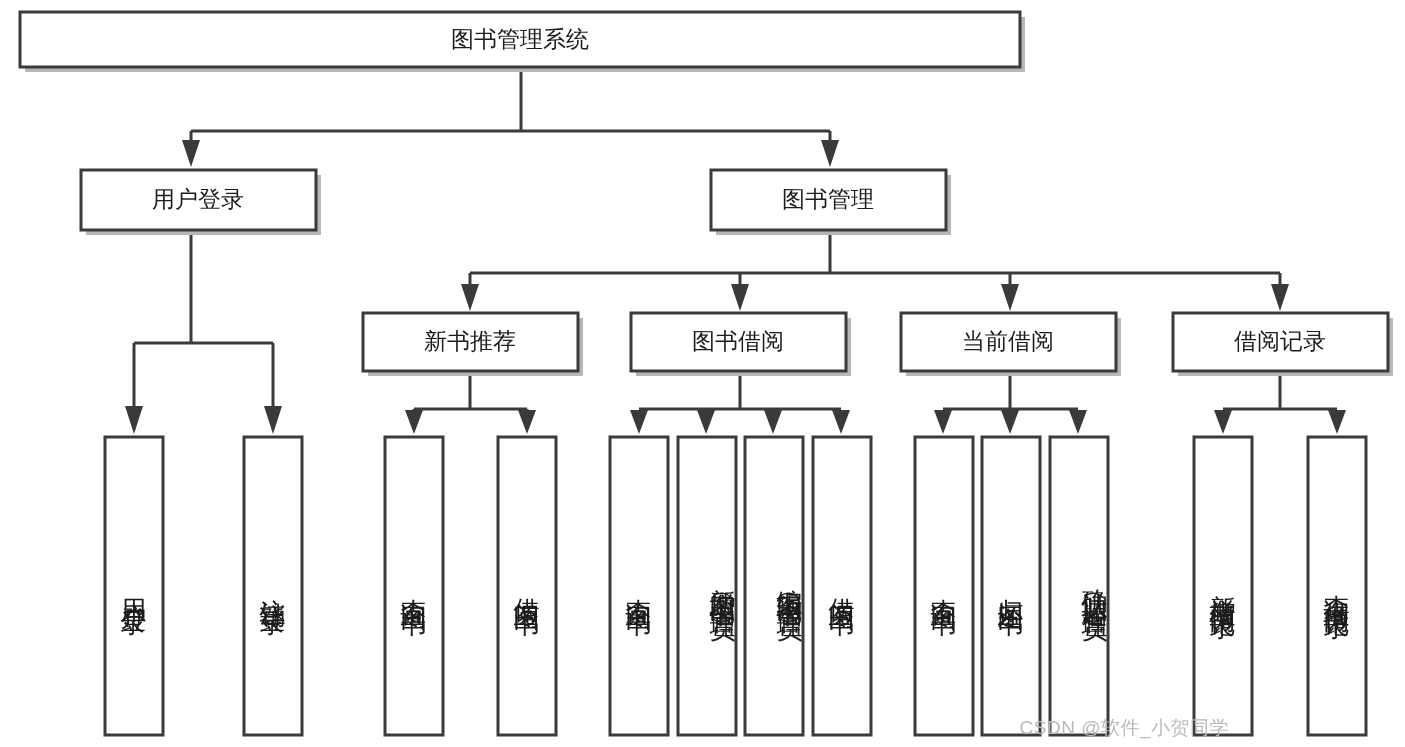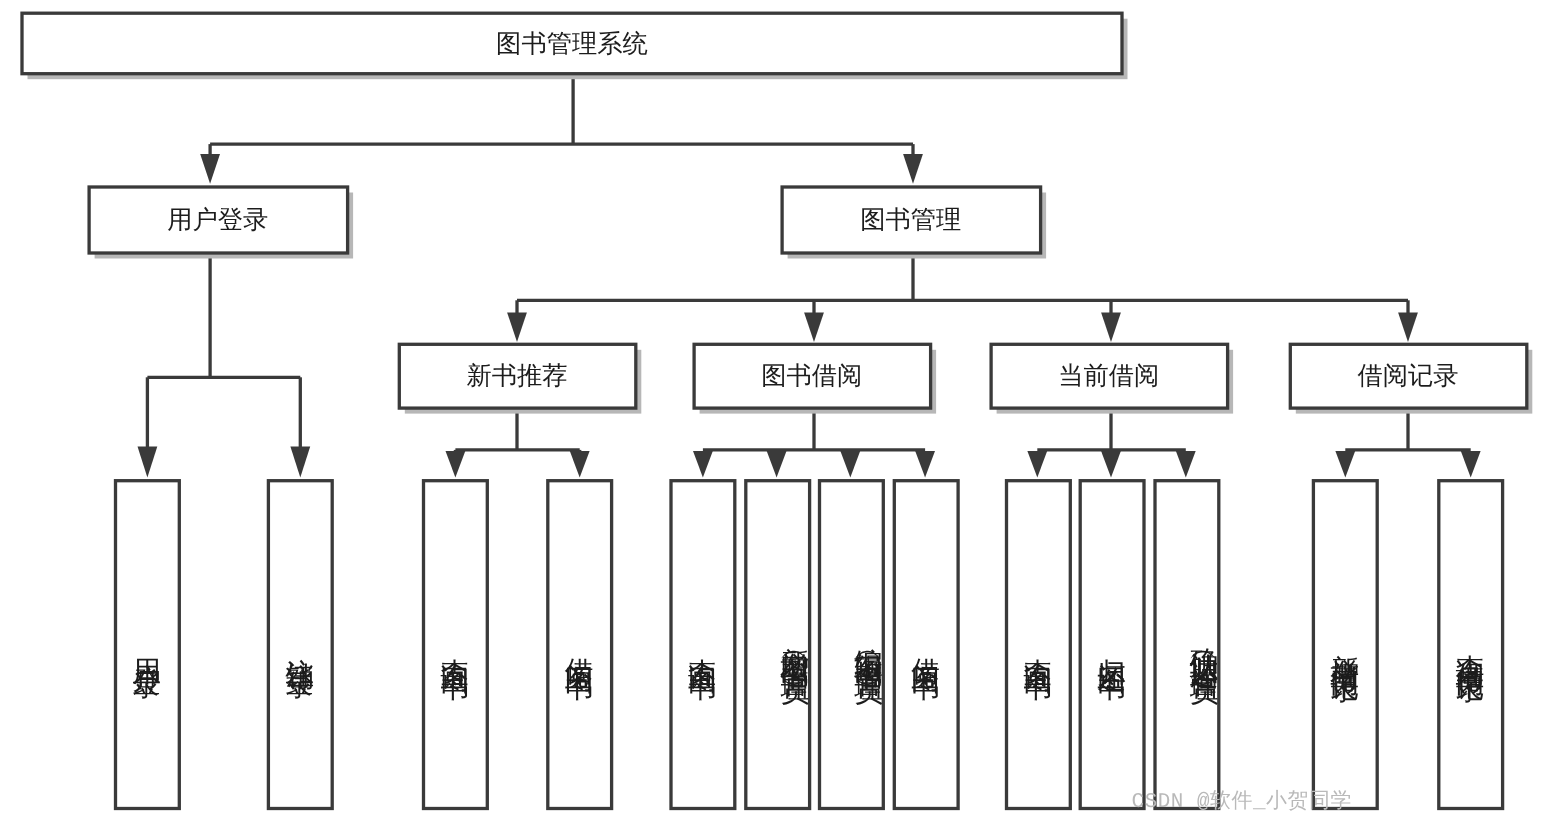--- a/index.html
+++ b/index.html
@@ -62,21 +62,21 @@
     white-space: nowrap;
     display: flex;
     align-items: center;
     justify-content: center;
     pointer-events: none;
   }
   .watermark {
     position: absolute;
     right: 8px;
     bottom: 6px;
-    font-family: Liberation Mono, monospace;
+    font-family: Liberation Sans, sans-serif;
     font-size: 19px;
     color: #b9b9b9;
     letter-spacing: 0.5px;
     white-space: nowrap;
   }
 </style>
 </head>
 <body>
 
 <div id="diagram-root">

